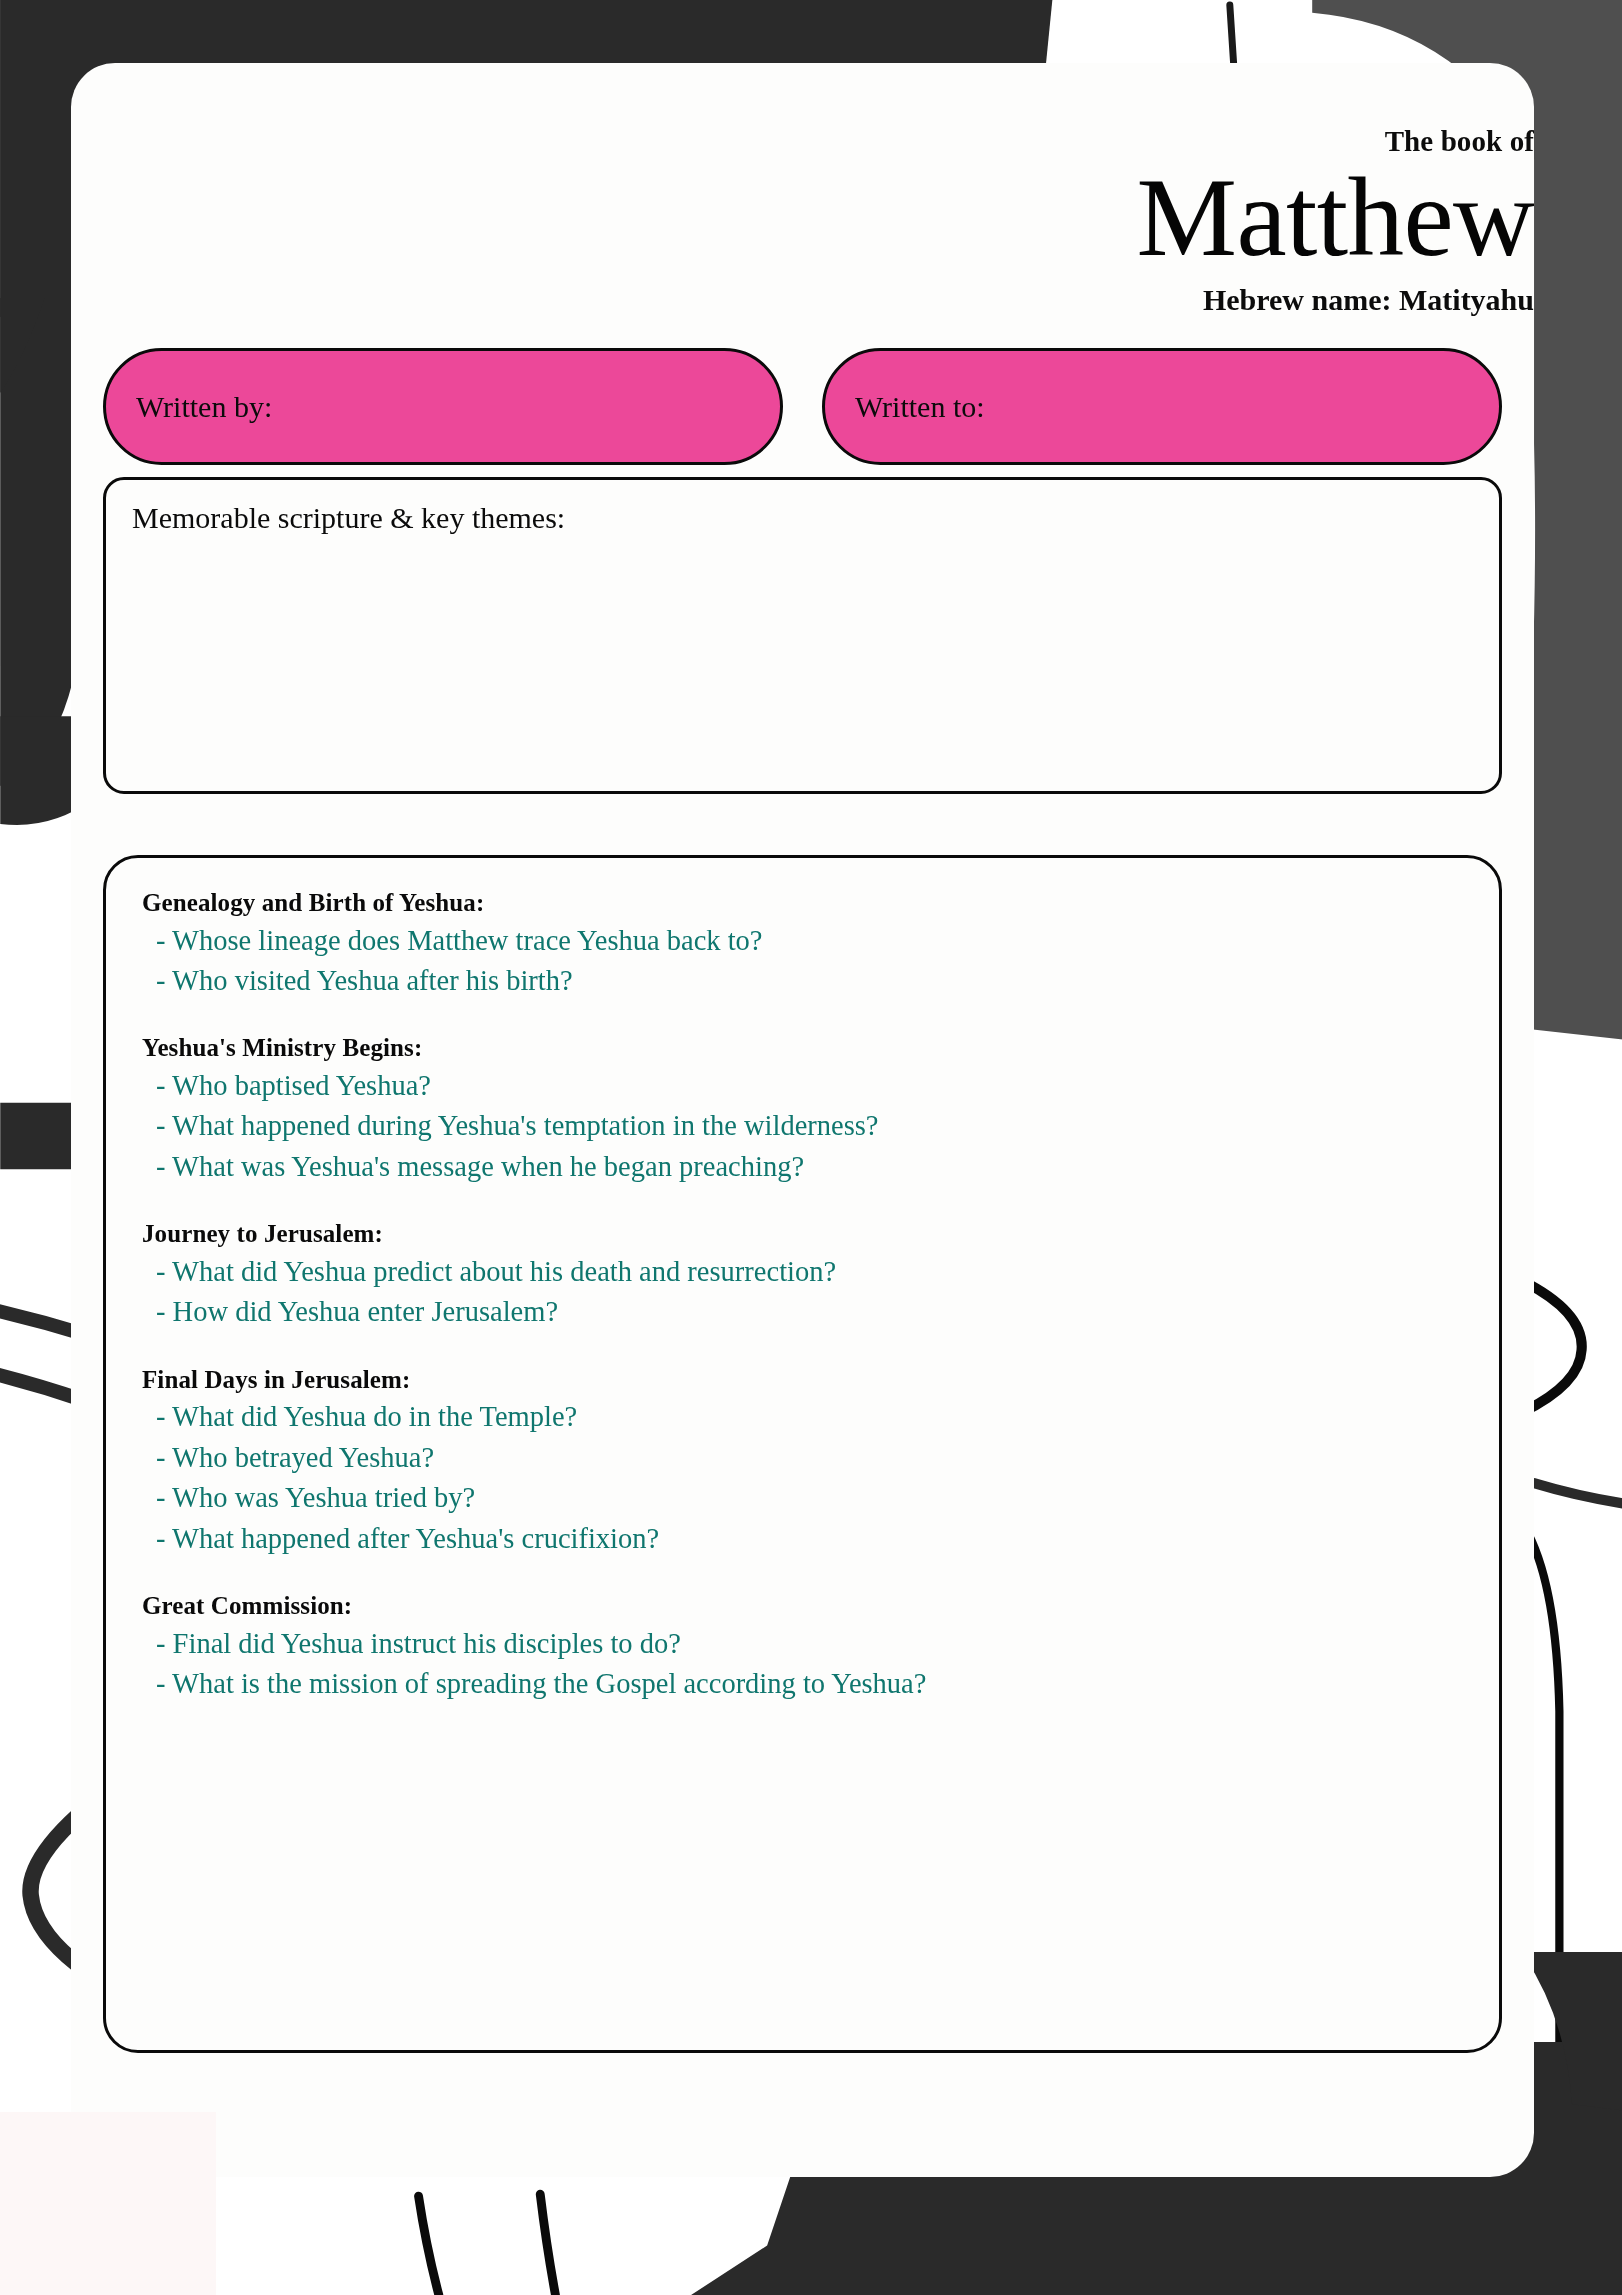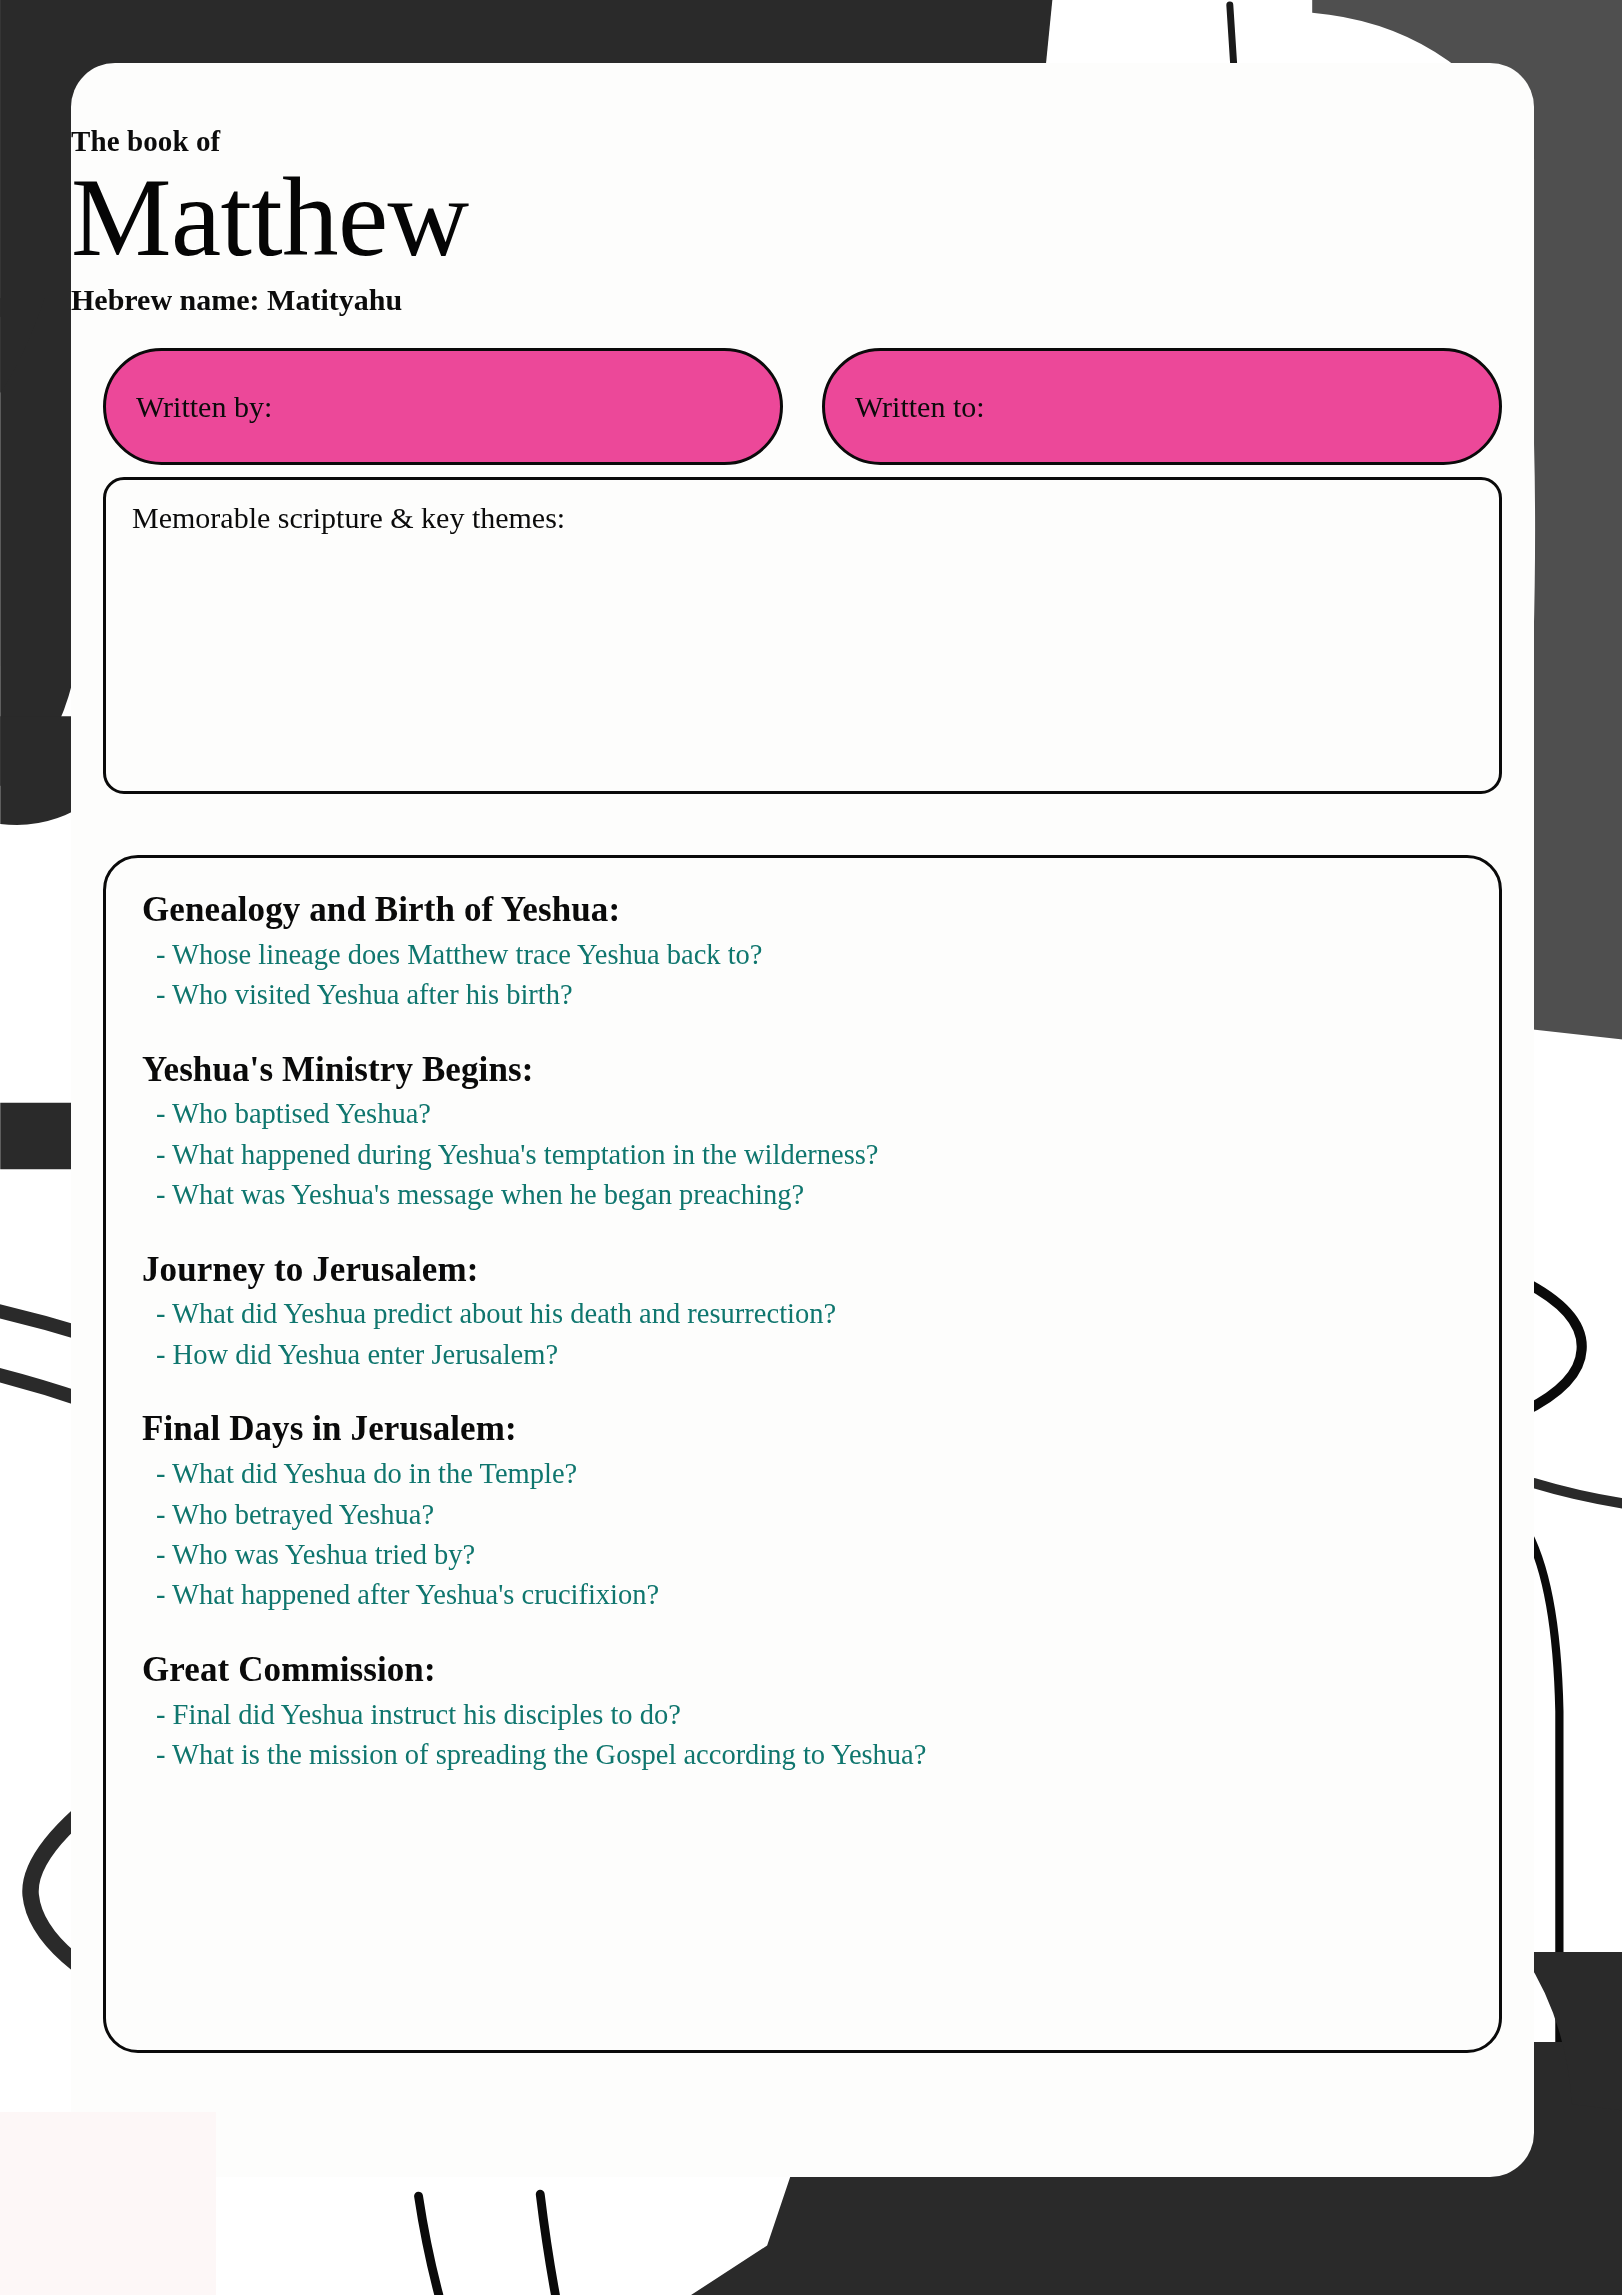--- a/index.html
+++ b/index.html
@@ -31,21 +31,21 @@
     top: 63px;
     width: 1463px;
     height: 2114px;
     background: #fdfdfc;
     border-radius: 44px;
     overflow: hidden;
     z-index: 5;
   }
 
   
-  .hdr { text-align: left; padding-top: 63px; }
+  .hdr { text-align: right; padding-top: 63px; }
   .hdr-eyebrow {
     font-size: 29px;
     font-weight: 700;
     letter-spacing: 0.1px;
     color: #0c0c0c;
     line-height: 1.1;
   }
   .hdr-book {
     font-size: 113px;
     font-weight: 400;
@@ -104,21 +104,21 @@
     margin: 61px 32px 0 32px;
     height: 1198px;
     border: 3.2px solid #0a0a0a;
     border-radius: 35px;
     padding: 27px 36px;
     background: #fdfdfc;
   }
   .qsection { margin-bottom: 29px; }
   .qsection:last-child { margin-bottom: 0; }
   .qsection-title {
-    font-size: 35px;
+    font-size: 25px;
     font-weight: 700;
     color: #0a0a0a;
     line-height: 1.42;
     letter-spacing: 0.1px;
   }
   .qitem {
     font-size: 28.5px;
     font-weight: 400;
     color: #0f766e;
     line-height: 1.42;

